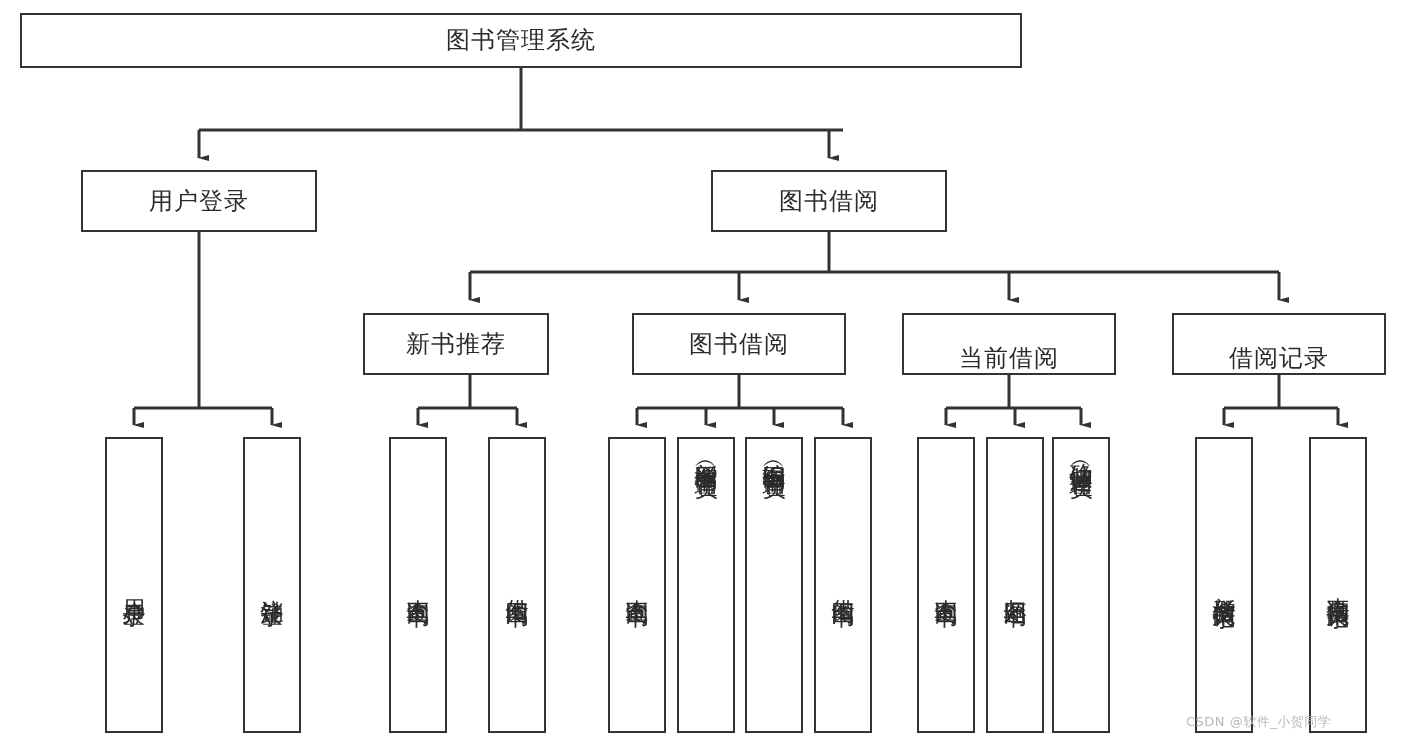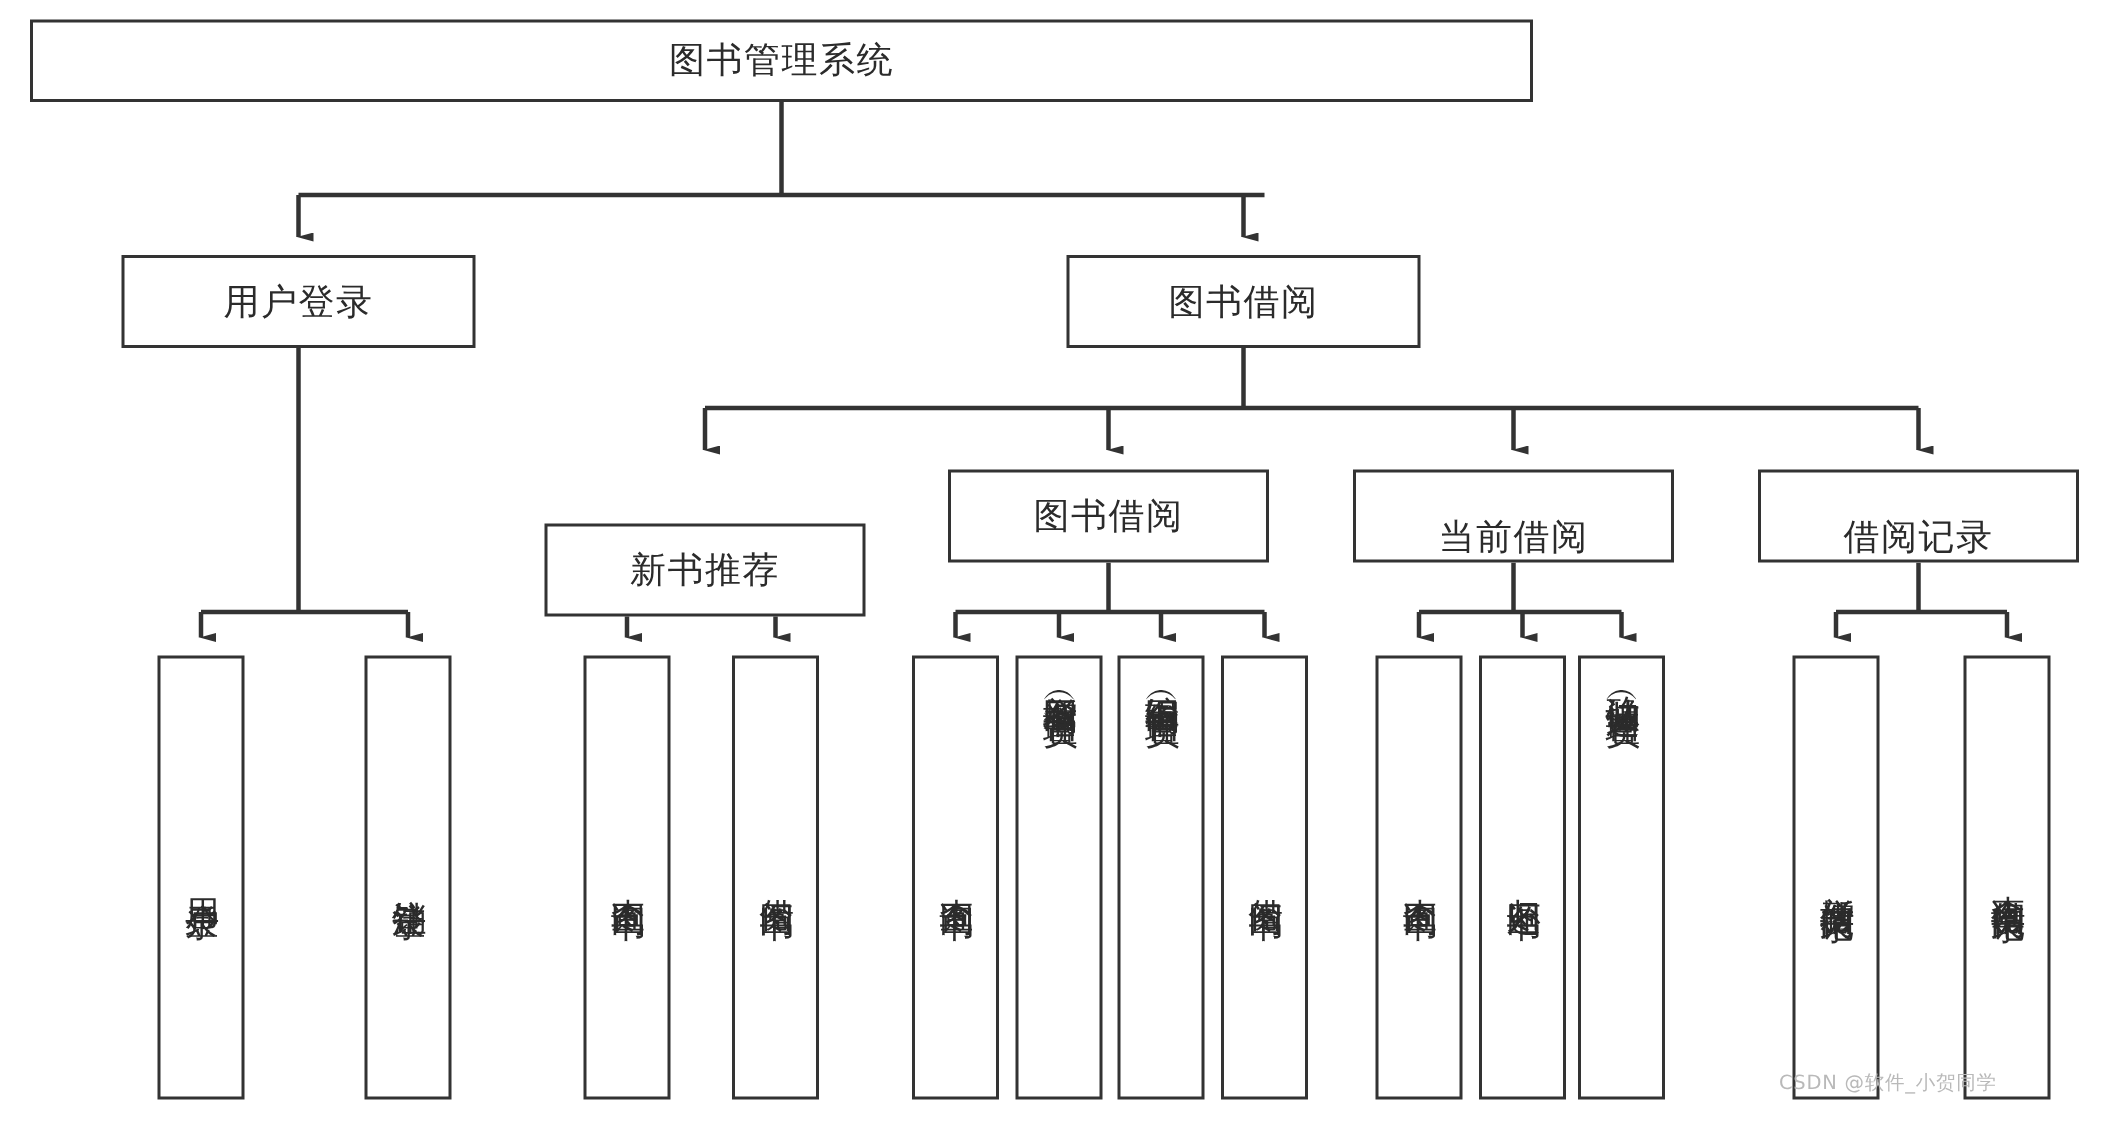--- a/index.html
+++ b/index.html
@@ -127,21 +127,21 @@
     <span class="label">图书管理系统</span>
   </div>
 
   <div class="node horiz" style="left:81px; top:170px; width:236px; height:62px;">
     <span class="label">用户登录</span>
   </div>
   <div class="node horiz" style="left:711px; top:170px; width:236px; height:62px;">
     <span class="label">图书借阅</span>
   </div>
 
-  <div class="node horiz" style="left:363px; top:313px; width:214px; height:62px;margin-top:36px;">
+  <div class="node horiz" style="left:363px; top:313px; width:186px; height:62px;">
     <span class="label">新书推荐</span>
   </div>
   <div class="node horiz" style="left:632px; top:313px; width:214px; height:62px;">
     <span class="label">图书借阅</span>
   </div>
   <div class="node horiz" style="left:902px; top:313px; width:214px; height:62px;align-items:flex-end;">
     <span class="label">当前借阅</span>
   </div>
   <div class="node horiz" style="left:1172px; top:313px; width:214px; height:62px;align-items:flex-end;">
     <span class="label">借阅记录</span>

